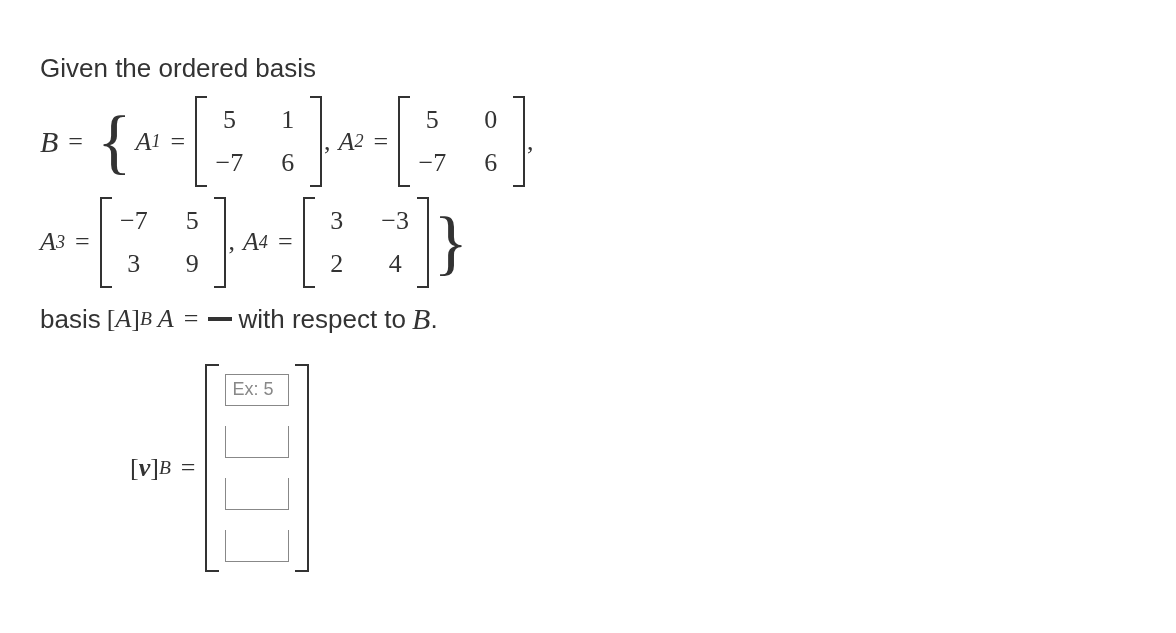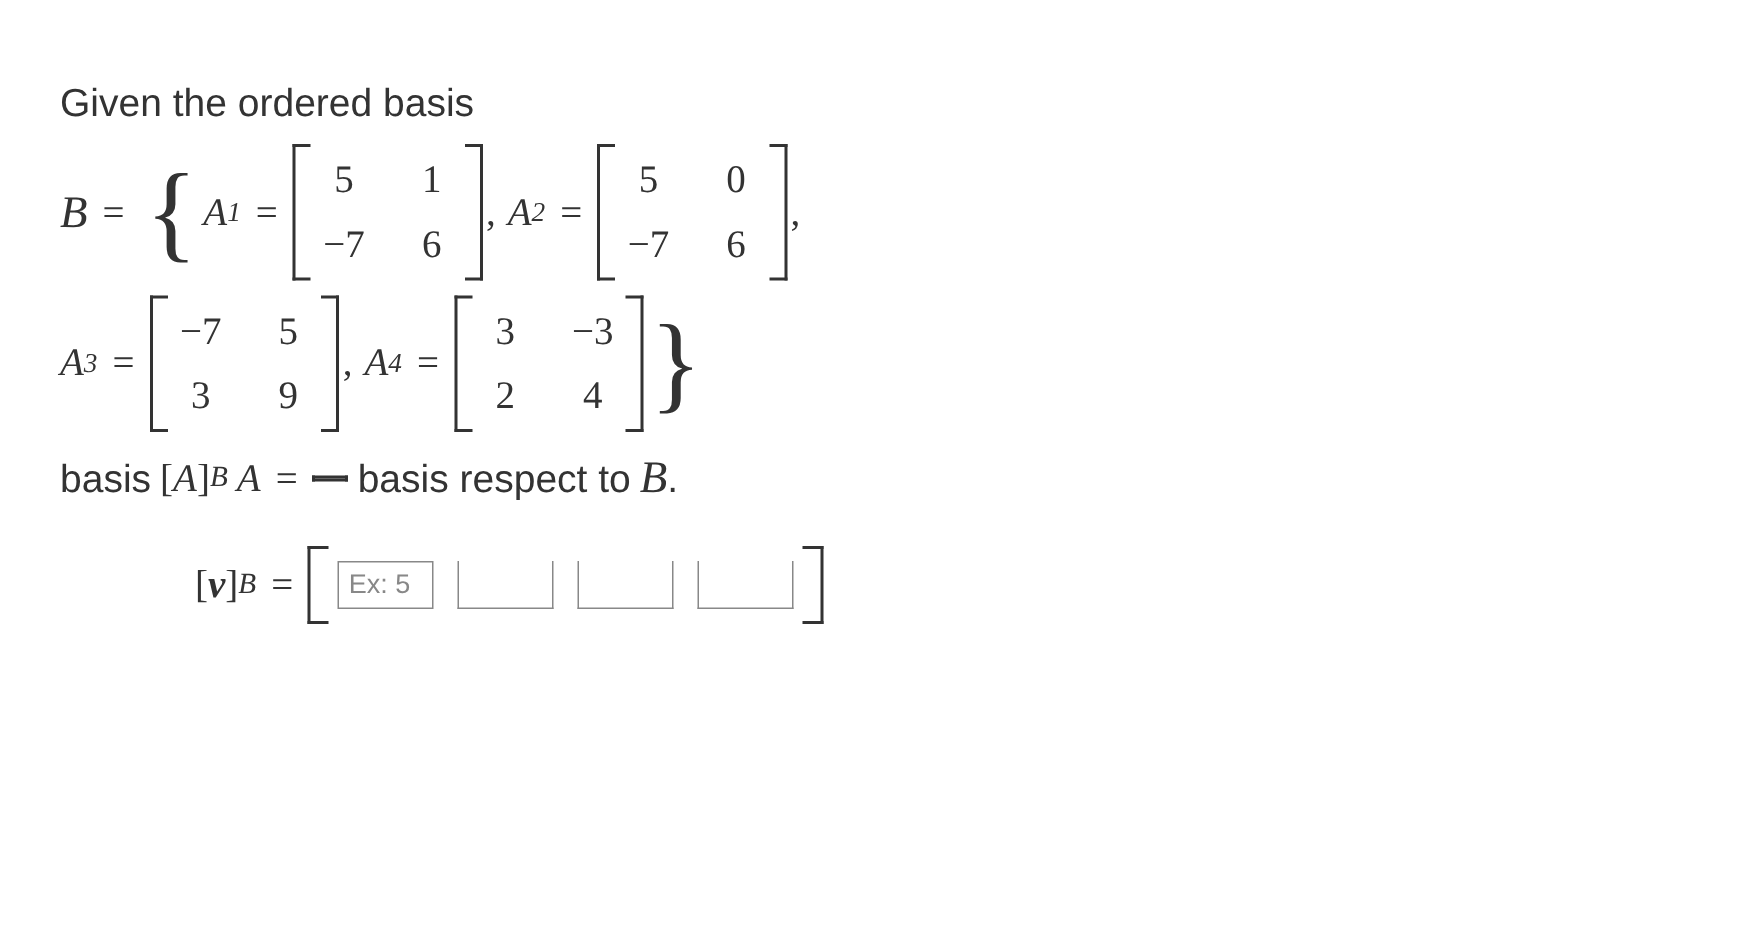--- a/index.html
+++ b/index.html
@@ -33,21 +33,21 @@
   .bR{border-right:2.5px solid #333}
   .bcells{display:grid;grid-template-columns:auto auto;column-gap:22px;row-gap:6px;padding:6px 4px}
   .bcells span{min-width:1.4em;text-align:center;font-style:normal}
 
   
   .braceL,.braceR{font-size:72px;line-height:0.6;font-family:"Times New Roman",serif;margin:0 4px}
 
   
   .colmat{display:inline-flex;align-items:stretch;vertical-align:middle}
   .colmat .bL,.colmat .bR{width:12px}
-  .colcells{display:flex;flex-direction:row;gap:16px;padding:8px 6px}
+  .colcells{display:flex;flex-direction:column;gap:16px;padding:8px 6px}
   .colcells input{
     width:64px;height:32px;
     border:1px solid #888;
     font-family:"Helvetica Neue",Arial,sans-serif;
     font-size:18px;
     padding:2px 6px;
     margin:2px 0;
     box-sizing:border-box;
   }
   .colcells input+input{border-top:none}
@@ -138,21 +138,21 @@
     <span class="rm">]</span>
     <span class="sub scriptB" style="font-size:0.75em">B</span>
   <span class="sp"></span>
   <span class="math">A</span>
   <span class="eq rm">=</span>
   <span class="bmat">
     <span class="bL"></span>
     <span class="bR"></span>
   </span>
   <span class="sp"></span>
-  <span class="sans"> basis respect to </span>
+  <span class="sans"> with respect to </span>
   <span class="sp"></span>
   <span class="scriptB">B</span>
     <span class="sans">.</span>
 </div>
 
 <div class="answer-row">
   <span class="rm">[</span>
     <span class="math" style="font-weight:bold">v</span>
     <span class="rm">]</span>
     <span class="sub scriptB" style="font-size:0.75em">B</span>

